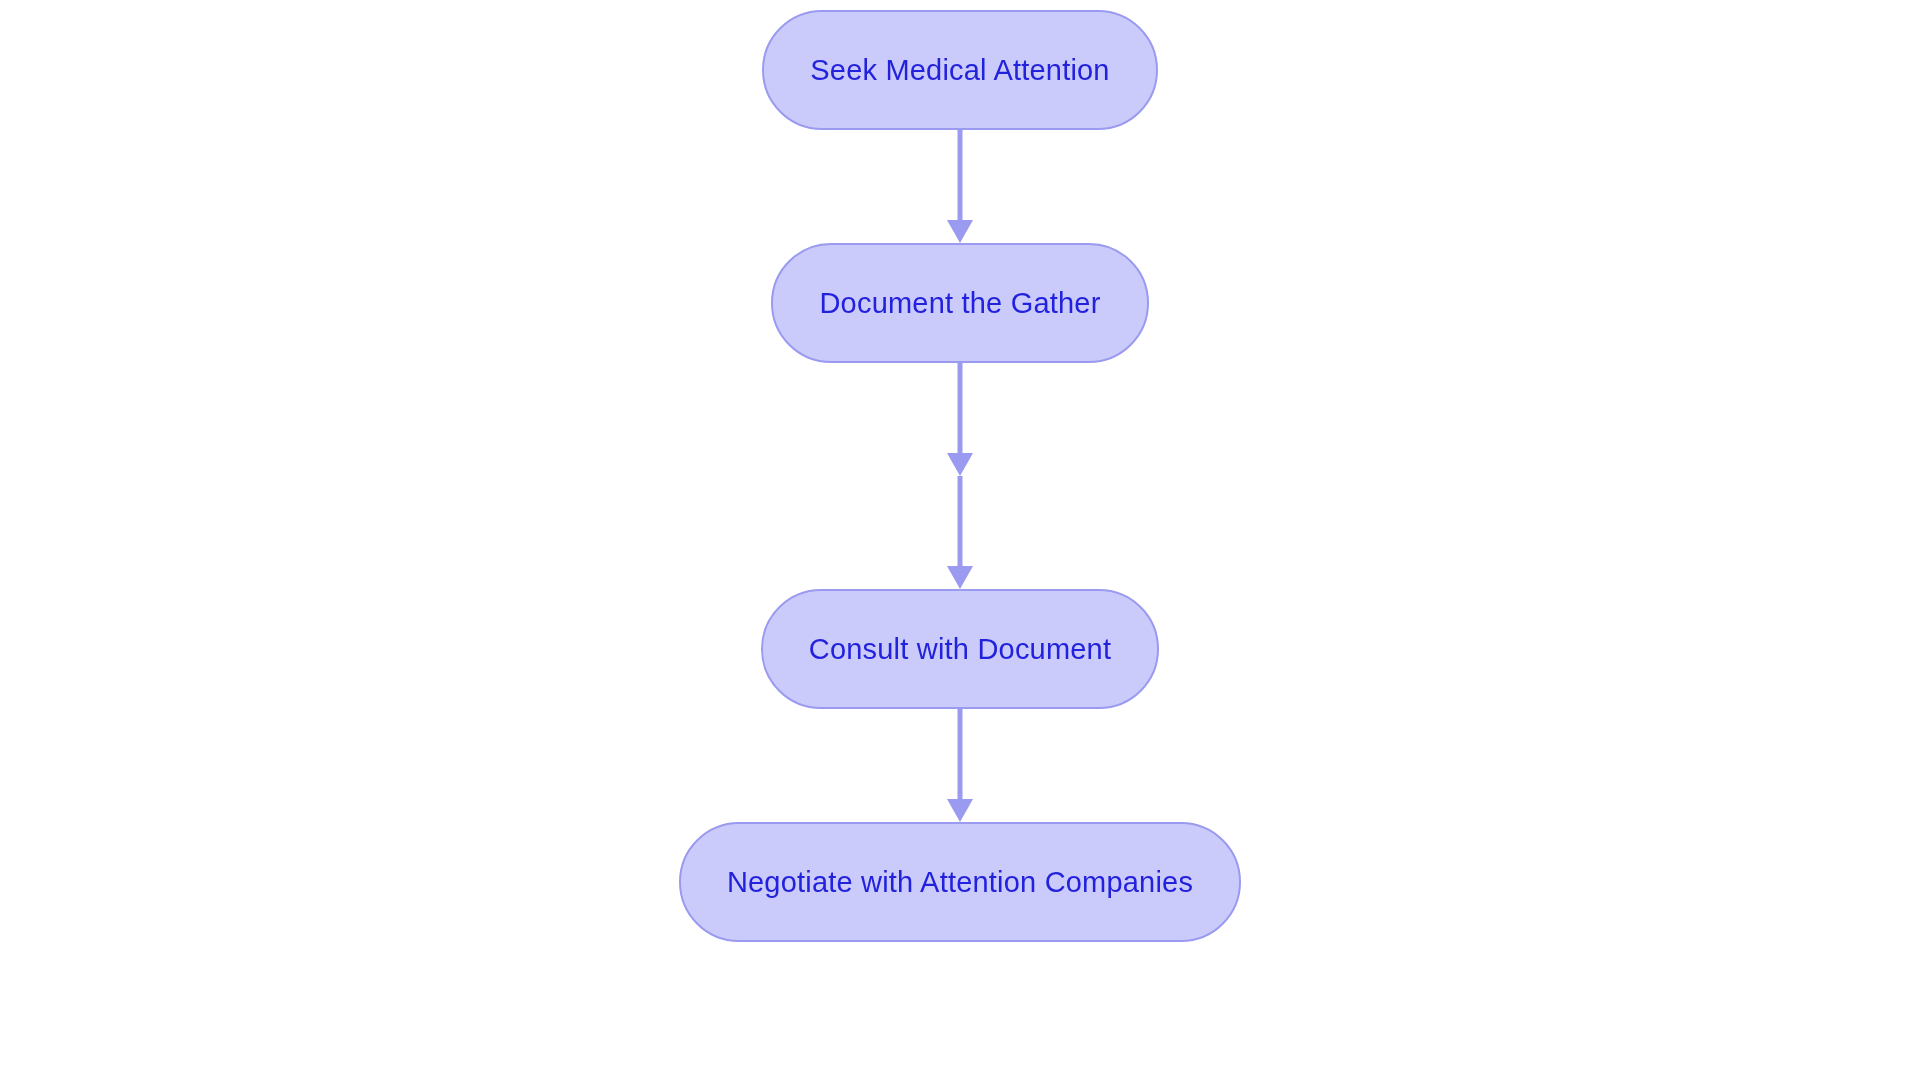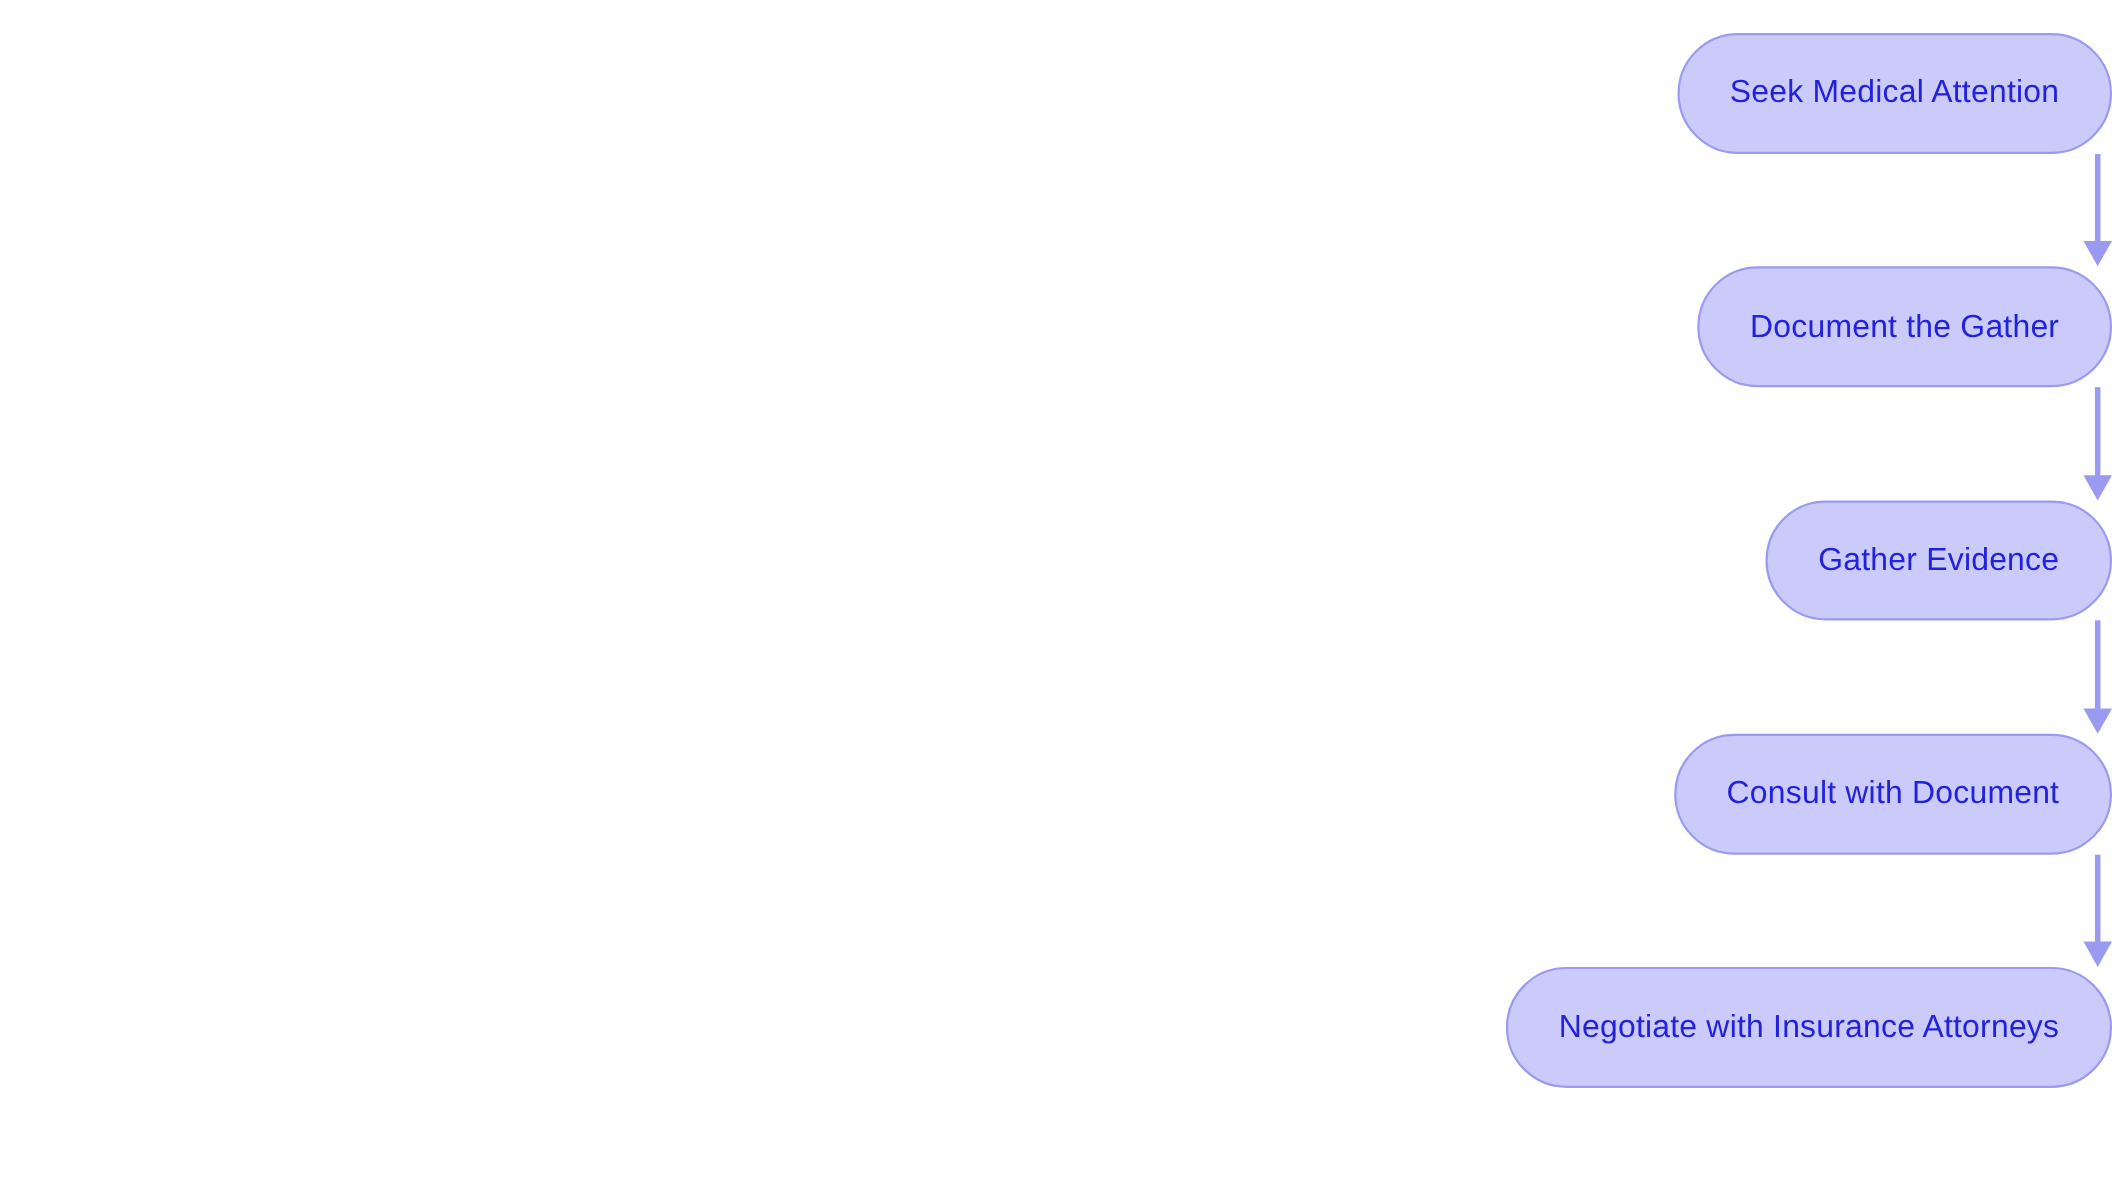--- a/index.html
+++ b/index.html
@@ -20,25 +20,24 @@
     background: #ffffff;
   }
   .flow-column {
     position: absolute;
     left: 0;
     top: 0;
     width: 1920px;
     height: 969px;
     display: flex;
     flex-direction: column;
-    align-items: flex-end;
+    align-items: center;
     justify-content: flex-start;
     padding-top: 10px;
     box-sizing: border-box;
-    margin-top: 20px;
   }
   .node {
     box-sizing: border-box;
     height: 120px;
     background: #cbcbfb;
     border: 2px solid #9a9af0;
     border-radius: 60px;
     display: flex;
     align-items: center;
     justify-content: center;
@@ -98,36 +97,33 @@
 
     <div class="node">
       <span class="node-label">Document the Gather</span>
     </div>
 
     <div class="edge">
       <div class="edge-line"></div>
       <div class="edge-arrowhead"></div>
     </div>
 
-    <div class="node">
-      <span class="node-label">Gather Evidence</span>
-    </div>
 
     <div class="edge">
       <div class="edge-line"></div>
       <div class="edge-arrowhead"></div>
     </div>
 
     <div class="node">
       <span class="node-label">Consult with Document</span>
     </div>
 
     <div class="edge">
       <div class="edge-line"></div>
       <div class="edge-arrowhead"></div>
     </div>
 
     <div class="node">
-      <span class="node-label">Negotiate with Insurance Attorneys</span>
+      <span class="node-label">Negotiate with Attention Companies</span>
     </div>
 
   </div>
 </div>
 
 </body></html>

